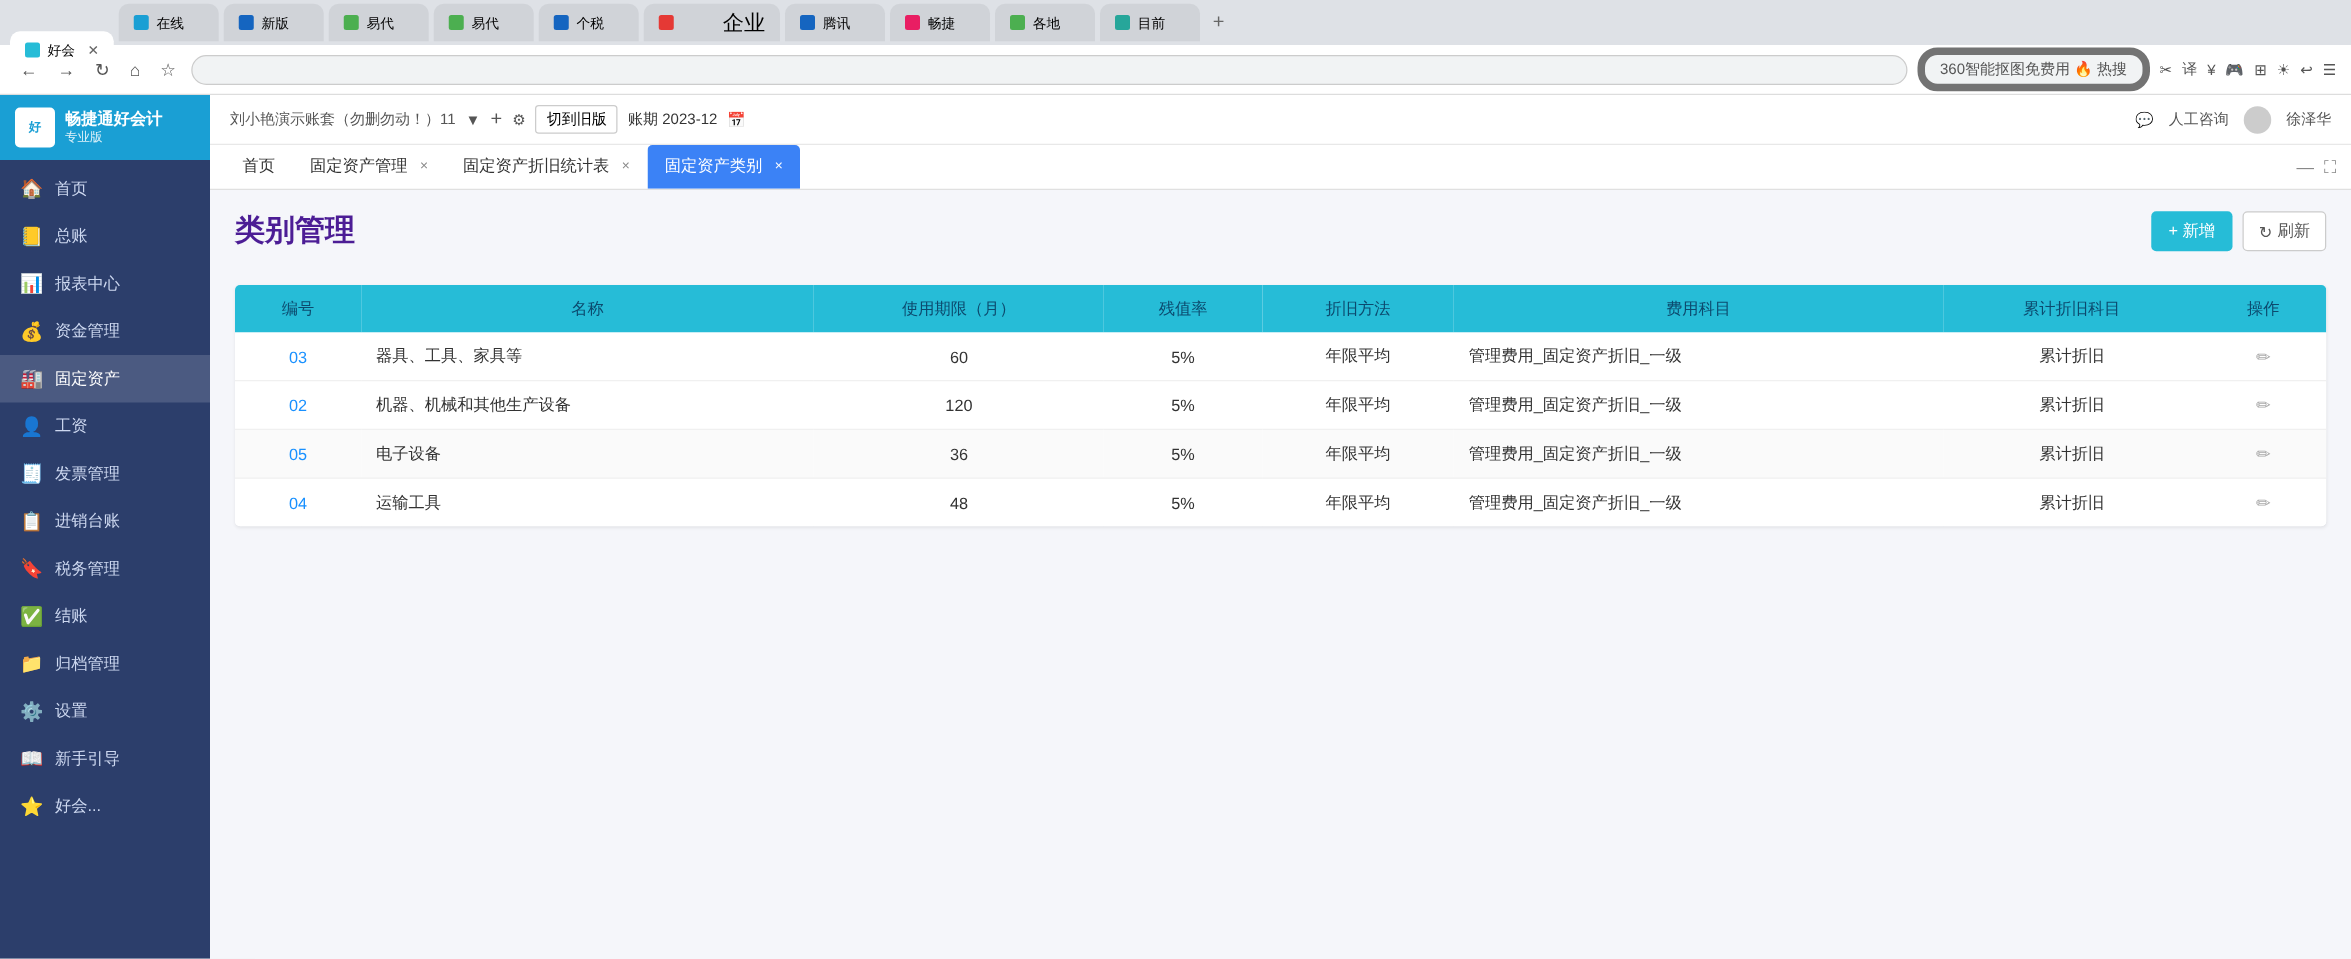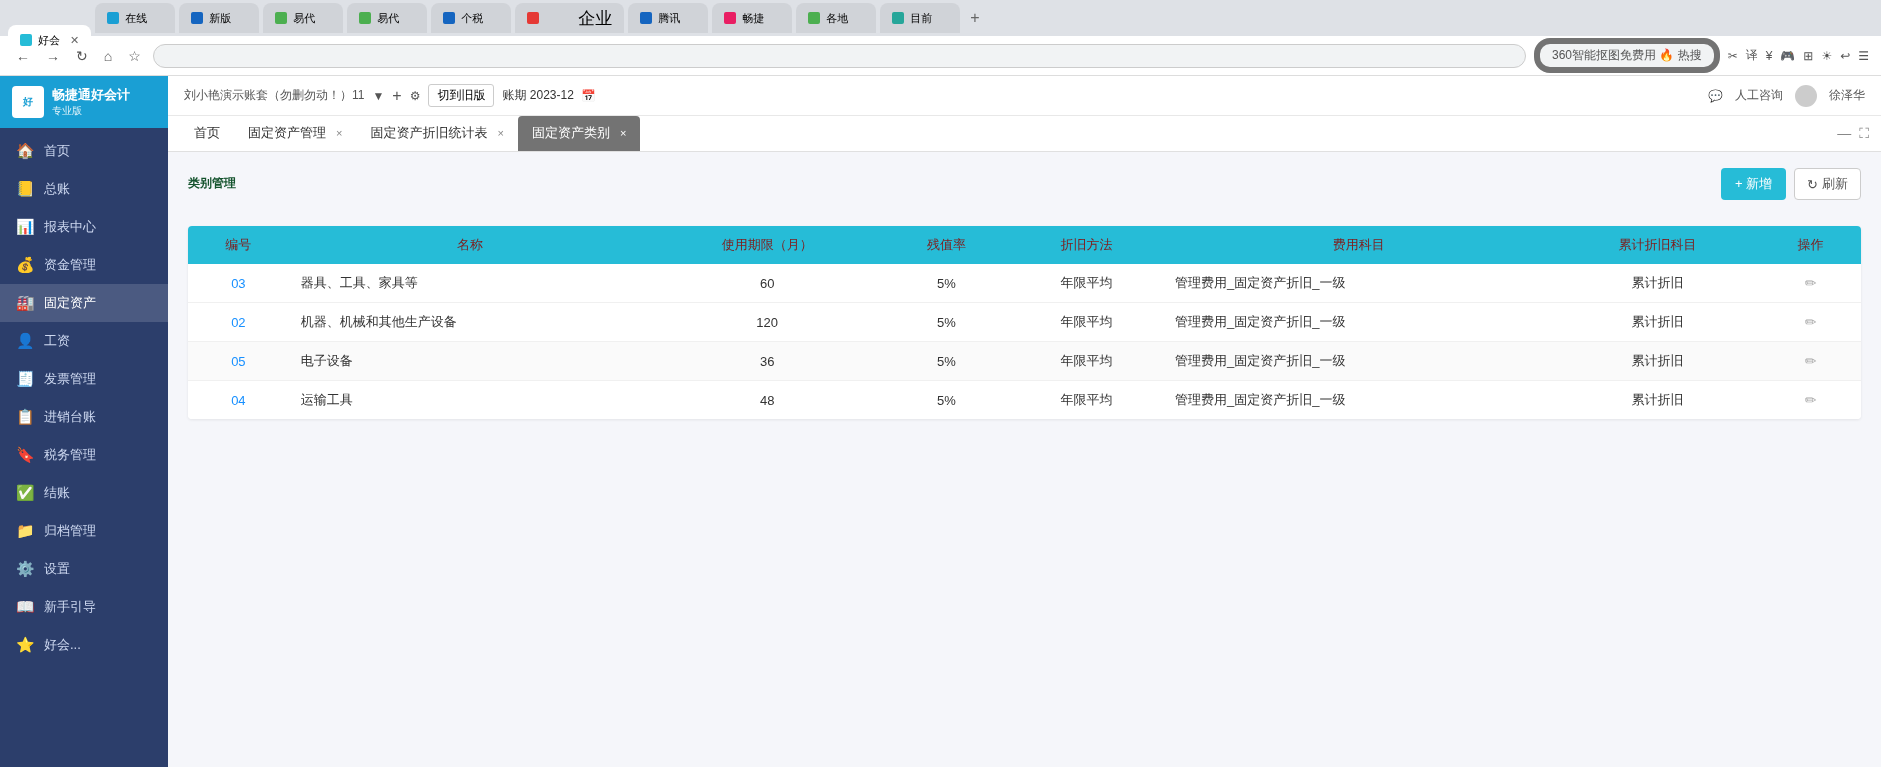--- a/index.html
+++ b/index.html
@@ -39,37 +39,37 @@
     
     .top-bar { background: #fff; padding: 0 16px; height: 40px; display: flex; align-items: center; justify-content: space-between; border-bottom: 1px solid #e8e8e8; }
     .top-bar-left { display: flex; align-items: center; gap: 8px; font-size: 12px; color: #555; }
     .top-bar-right { display: flex; align-items: center; gap: 12px; font-size: 12px; color: #555; }
     .switch-btn { border: 1px solid #ccc; border-radius: 3px; padding: 2px 8px; cursor: pointer; background: #fff; font-size: 12px; }
     .period-badge { color: #333; }
 
     
     .page-tabs { background: #fff; display: flex; align-items: center; border-bottom: 1px solid #e0e0e0; padding: 0 12px; height: 36px; }
     .page-tab { padding: 0 14px; height: 100%; display: flex; align-items: center; gap: 6px; font-size: 13px; color: #555; cursor: pointer; border-bottom: 2px solid transparent; }
-    .page-tab.active { color: #fff; background: #737373; border-radius: 4px 4px 0 0; }
+    .page-tab.active { color: #fff; background: #3b82f6; border-radius: 4px 4px 0 0; }
     .page-tab.plain { color: #333; }
     .page-tab .tab-x { font-size: 11px; color: #888; margin-left: 4px; }
     .page-tab.active .tab-x { color: #fff; }
     .tab-win-controls { margin-left: auto; display: flex; gap: 8px; font-size: 14px; color: #888; }
 
     
     .content { padding: 16px 20px; flex: 1; overflow-y: auto; }
-    .page-title { font-size: 12px; font-weight: bold; color: #14532d; margin-bottom: 14px; }
+    .page-title { font-size: 24px; font-weight: bold; color: #4c1d95; margin-bottom: 14px; }
     .toolbar { display: flex; justify-content: flex-end; gap: 8px; margin-bottom: 12px; }
     .btn-add { background: #26bcd7; color: #fff; border: none; border-radius: 4px; padding: 6px 14px; font-size: 13px; cursor: pointer; display: flex; align-items: center; gap: 4px; }
     .btn-refresh { background: #fff; color: #555; border: 1px solid #ccc; border-radius: 4px; padding: 6px 12px; font-size: 13px; cursor: pointer; display: flex; align-items: center; gap: 4px; }
 
     
     .data-table { width: 100%; border-collapse: collapse; background: #fff; border-radius: 4px; overflow: hidden; box-shadow: 0 1px 3px rgba(0,0,0,0.08); }
     .data-table thead tr { background: #26bcd7; }
-    .data-table thead th { color: #7f1d1d; padding: 10px 12px; text-align: center; font-weight: normal; font-size: 13px; margin-left: 12px; }
+    .data-table thead th { color: #0c4a6e; padding: 10px 12px; text-align: center; font-weight: normal; font-size: 13px; margin-left: 12px; }
     .data-table tbody tr { border-bottom: 1px solid #f0f0f0; }
     .data-table tbody tr:last-child { border-bottom: none; }
     .data-table tbody td { padding: 10px 12px; color: #333; text-align: center; font-size: 13px; }
     .data-table tbody td.link { color: #1890ff; cursor: pointer; }
     .data-table tbody td.left { text-align: left; }
     .edit-icon { color: #aaa; cursor: pointer; font-size: 14px; }
 
     
     ::-webkit-scrollbar { width: 4px; }
     ::-webkit-scrollbar-thumb { background: #ccc; border-radius: 2px; }

